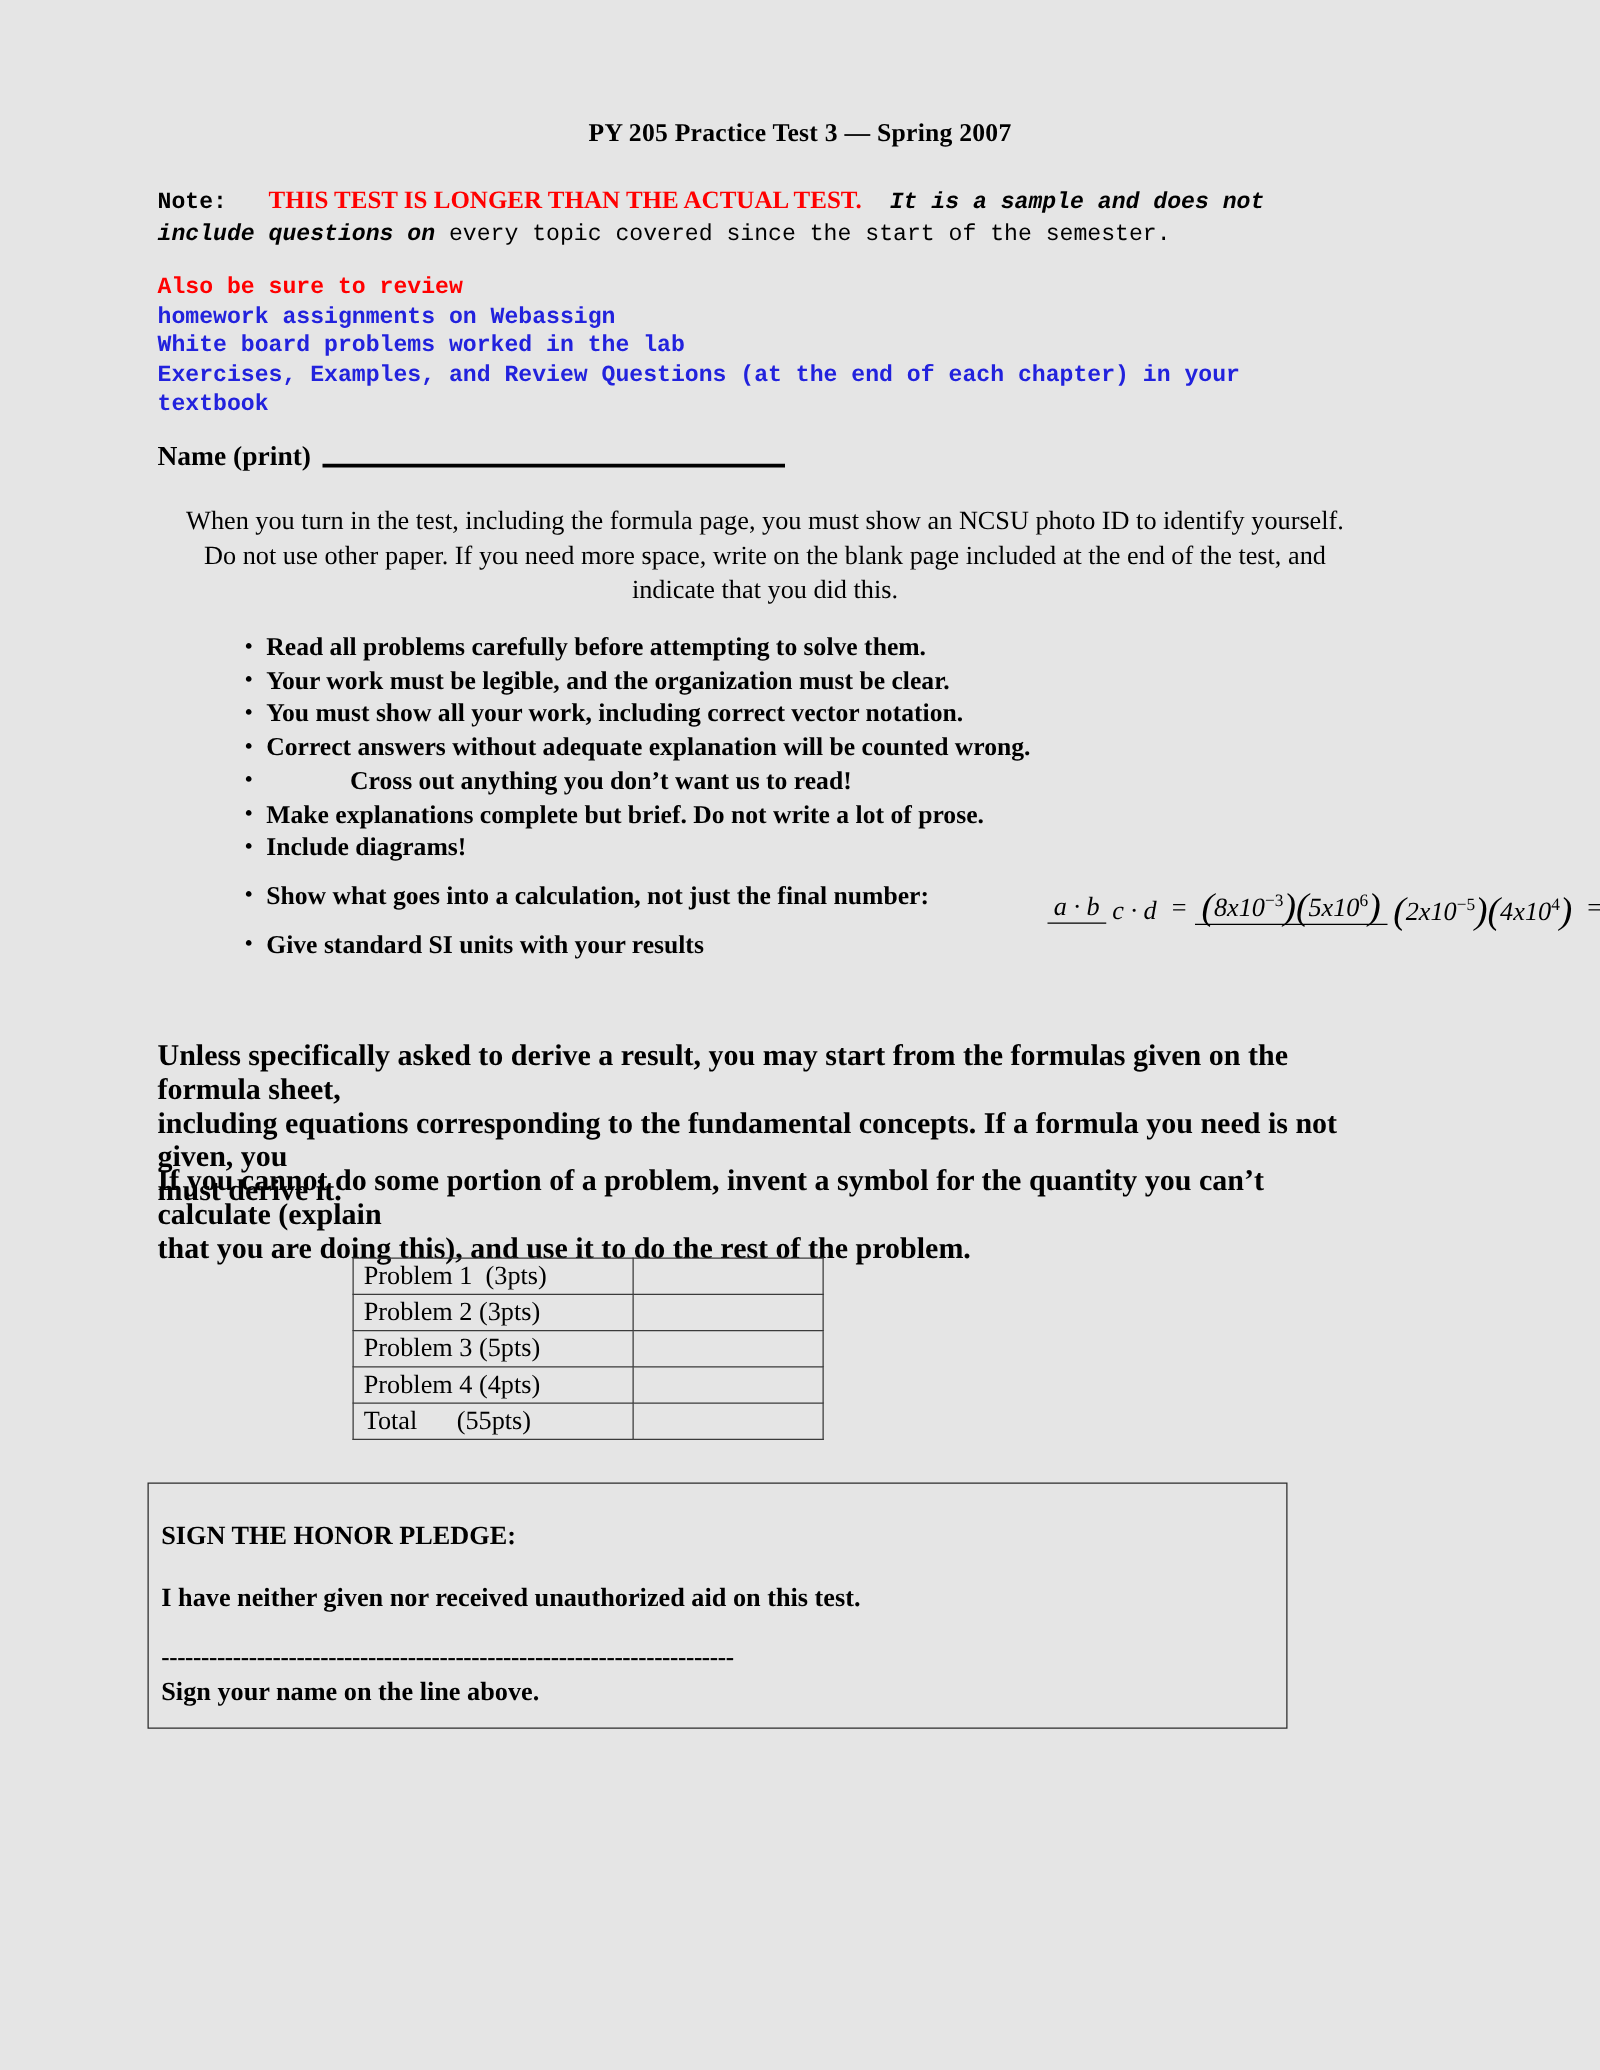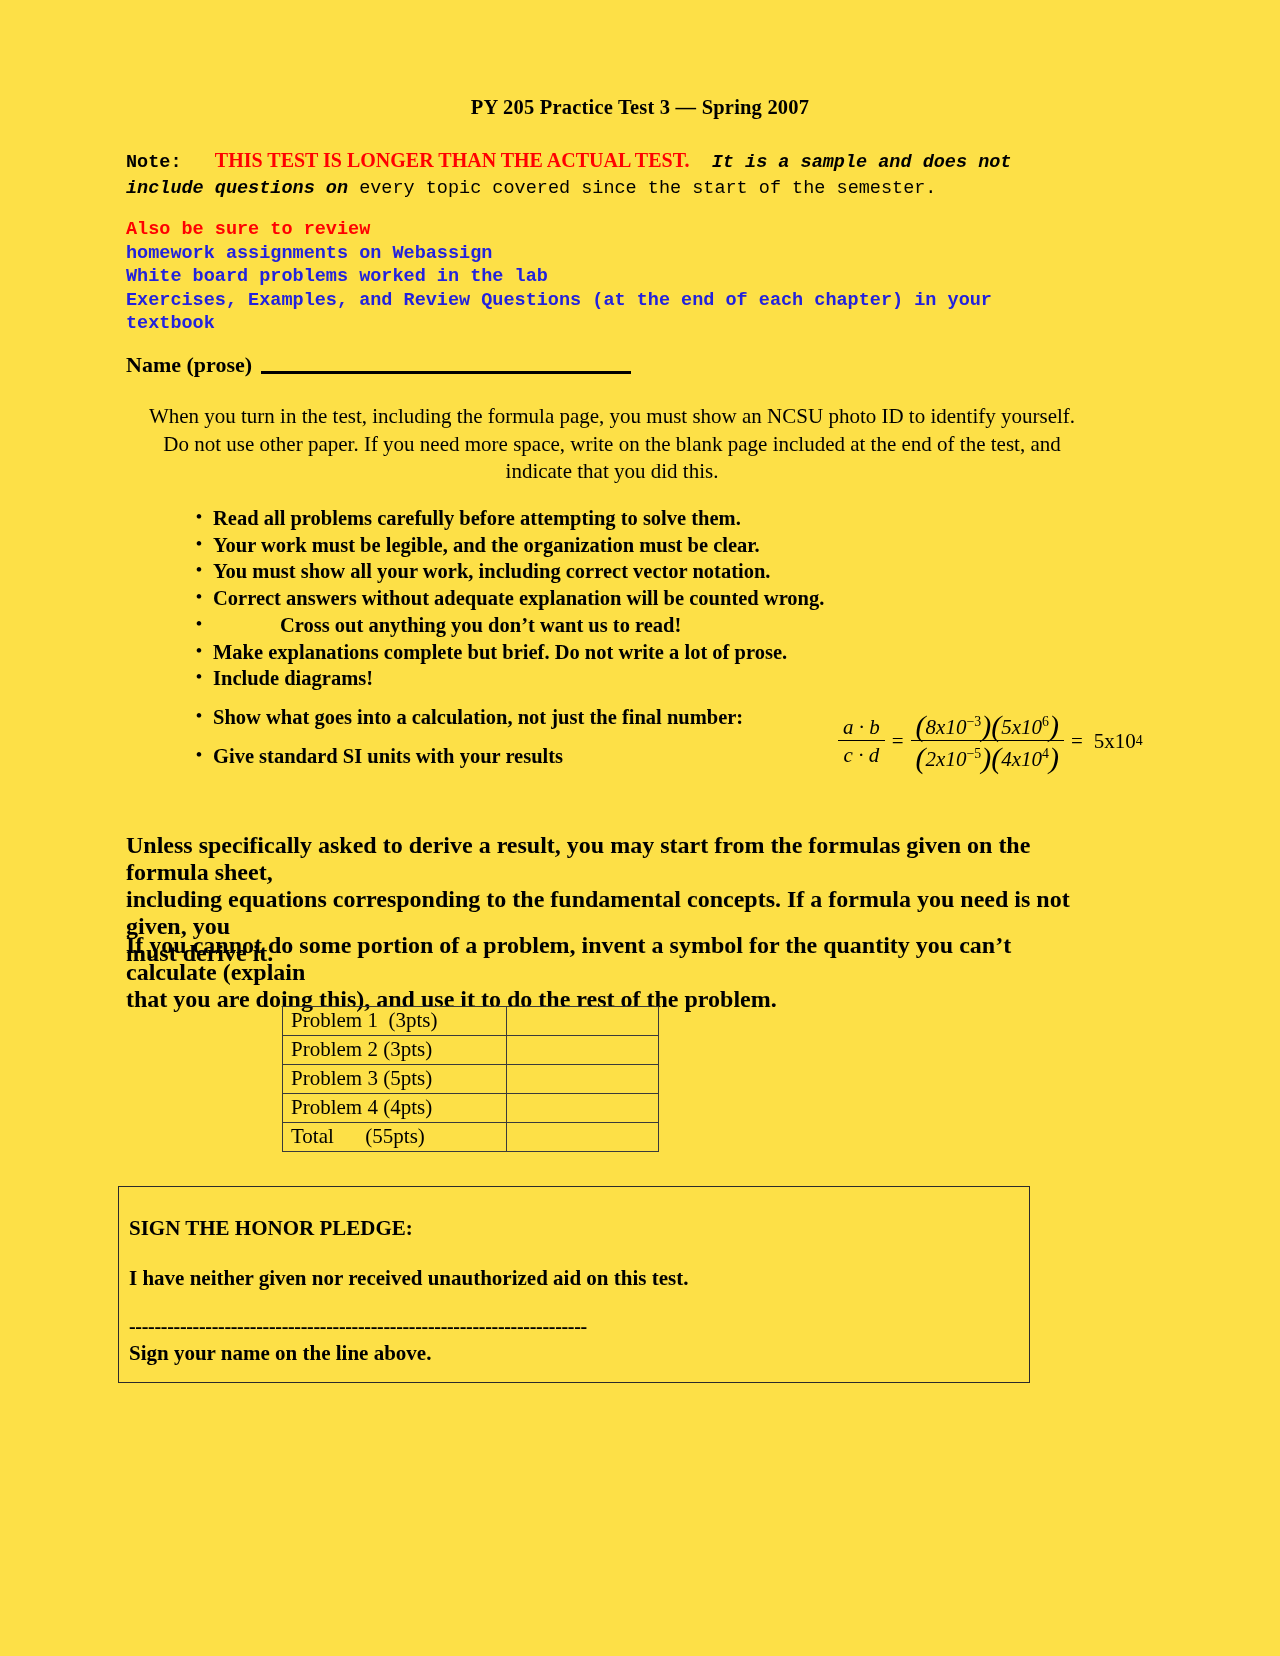--- a/index.html
+++ b/index.html
@@ -13,21 +13,21 @@
     position: relative;
     font-family: "Liberation Serif", serif;
     color: #000000;
     overflow: hidden;
   }
   .page {
     position: absolute;
     left: 0; top: 0;
     width: 1280px;
     height: 1656px;
-    background: #fde047;
+    background: #e5e5e5;
   }
 
   
   .doc-title {
     position: absolute;
     left: 0; top: 96px;
     width: 1280px;
     text-align: center;
     font-family: "Liberation Serif", serif;
     font-weight: bold;
@@ -130,21 +130,21 @@
     position: absolute;
     left: 838px; top: 712px;
     font-family: "Liberation Serif", serif;
     font-size: 21px;
     display: flex;
     align-items: center;
     white-space: nowrap;
   }
   .frac {
     display: inline-flex;
-    flex-direction: column;
+    flex-direction: row;
     align-items: center;
     vertical-align: middle;
     line-height: 1.05;
   }
   .frac .num {
     padding: 0 5px 2px 5px;
     border-bottom: 1.4px solid #000;
     font-style: italic;
   }
   .frac .den {
@@ -235,21 +235,21 @@
 
   <div class="review-block">
     <div class="review-red">Also be sure to review</div>
     <div class="review-blue">homework assignments on Webassign</div>
     <div class="review-blue">White board problems worked in the lab</div>
     <div class="review-blue">Exercises, Examples, and Review Questions (at the end of each chapter) in your</div>
     <div class="review-blue">textbook</div>
   </div>
 
   <div class="name-row">
-    <span>Name (prose)</span>
+    <span>Name (print)</span>
     <span class="name-rule"></span>
   </div>
 
   <div class="intro-para">
     <div>When you turn in the test, including the formula page, you must show an NCSU photo ID to identify yourself.</div>
     <div>Do not use other paper. If you need more space, write on the blank page included at the end of the test, and</div>
     <div>indicate that you did this.</div>
   </div>
 
   <div class="bullets">

